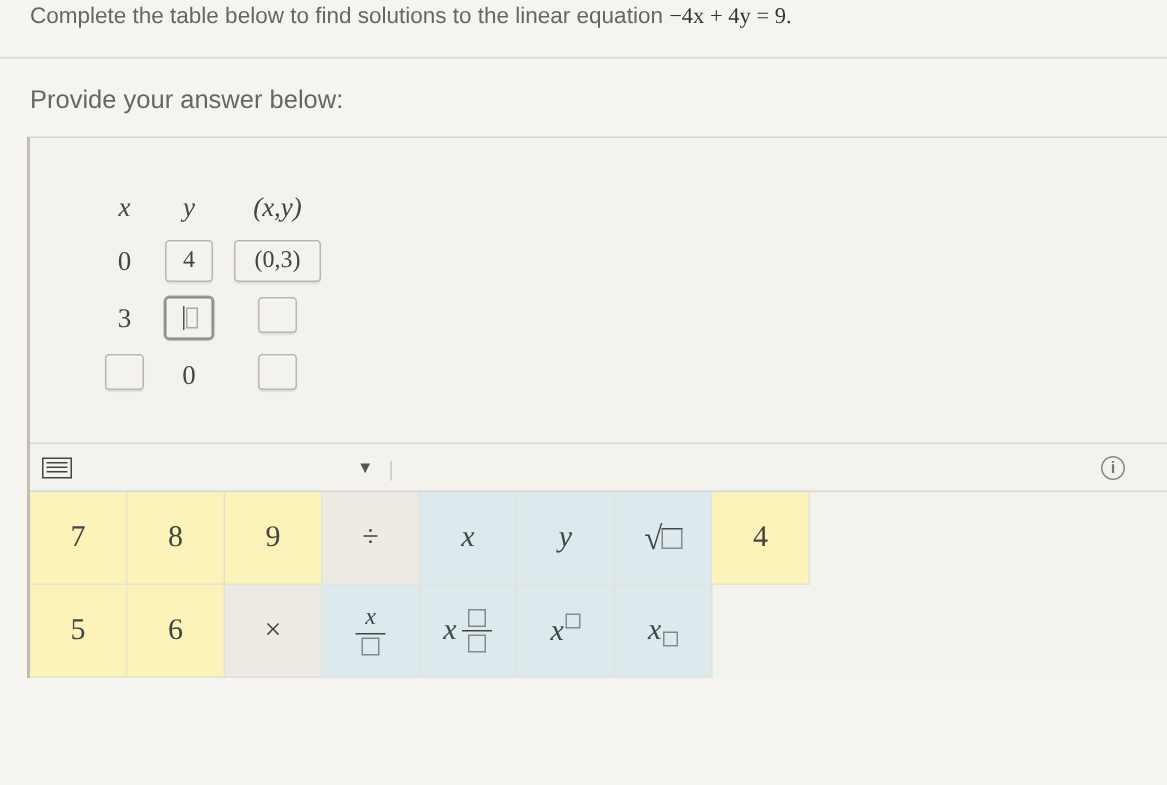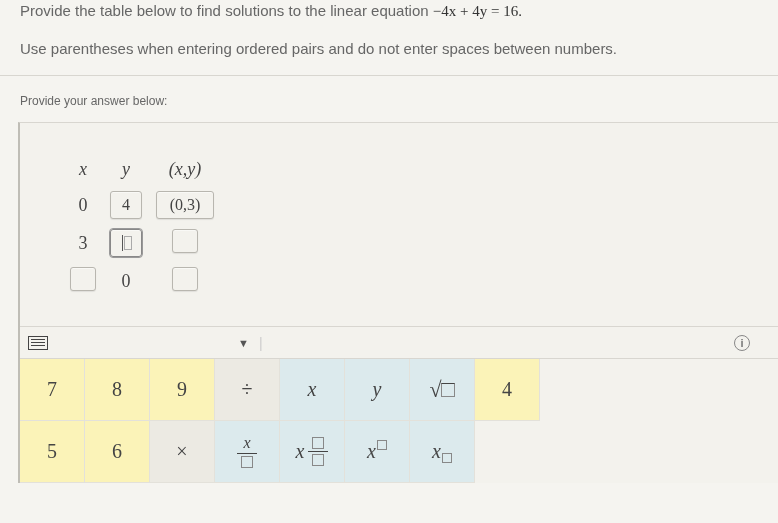--- a/index.html
+++ b/index.html
@@ -22,21 +22,21 @@
     }
     .equation {
       color: #333;
       font-family: 'Times New Roman', serif;
     }
     .divider {
       border: none;
       border-top: 1px solid #d8d6d0;
     }
     .prompt {
-      font-size: 12px;
+      font-size: 17px;
       color: #666;
       padding: 18px 20px 14px;
     }
     .answer-panel {
       border-top: 1px solid #d8d6d0;
       border-left: 2px solid #bfbdb6;
       margin-left: 18px;
       background: #f3f2ed;
     }
     .table-area {
@@ -146,24 +146,23 @@
     .sub-expr .sq { vertical-align: sub; }
     .sqrt-expr { display:flex; align-items:center; font-size:22px;}
     .sqrt-expr .rad { font-size:22px; }
     .sqrt-expr .sq { width:14px;height:14px;border:1px solid #888; border-top:1.5px solid #444; margin-left:-1px;}
   </style>
 </head>
 <body>
 
 <div class="instruction-area">
   <p class="instruction-line">
-    <span>Provide the table below to find solutions to the linear equation </span>
-    <span class="equation">−4x + 4y = 16.</span>
+    <span>Complete the table below to find solutions to the linear equation </span>
+    <span class="equation">−4x + 4y = 9.</span>
   </p>
-  <p class="instruction-line">Use parentheses when entering ordered pairs and do not enter spaces between numbers.</p>
 </div>
 
 <hr class="divider">
 
 <p class="prompt">Provide your answer below:</p>
 
 <div class="answer-panel">
   <div class="table-area">
     <table class="dtable">
       <tbody>

